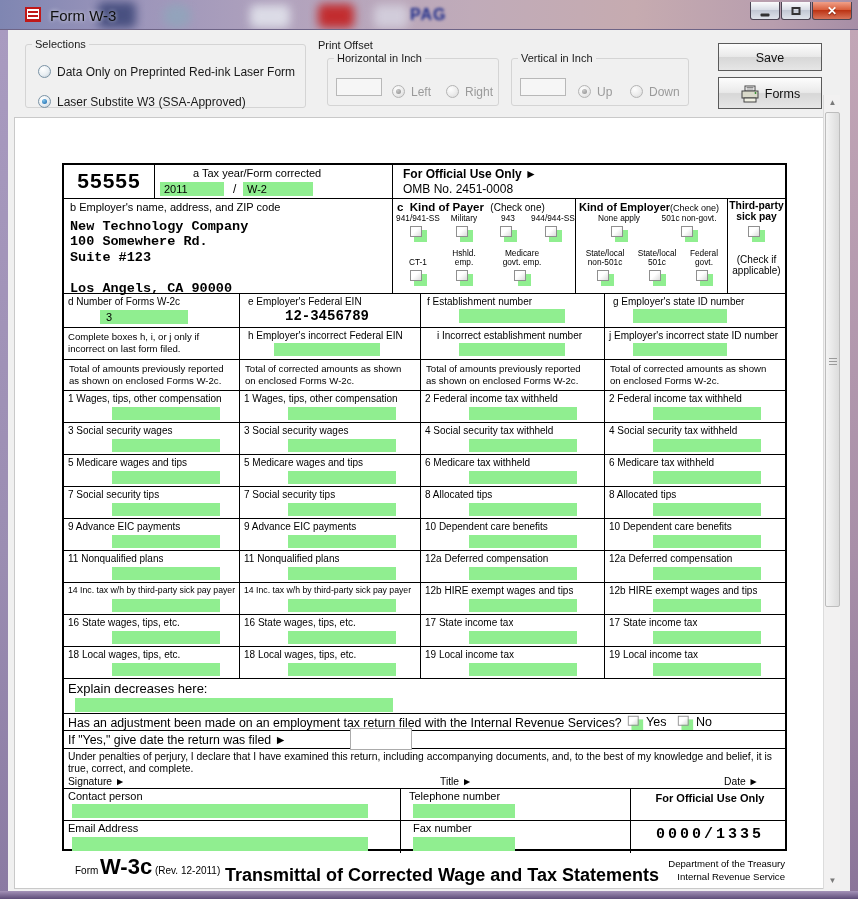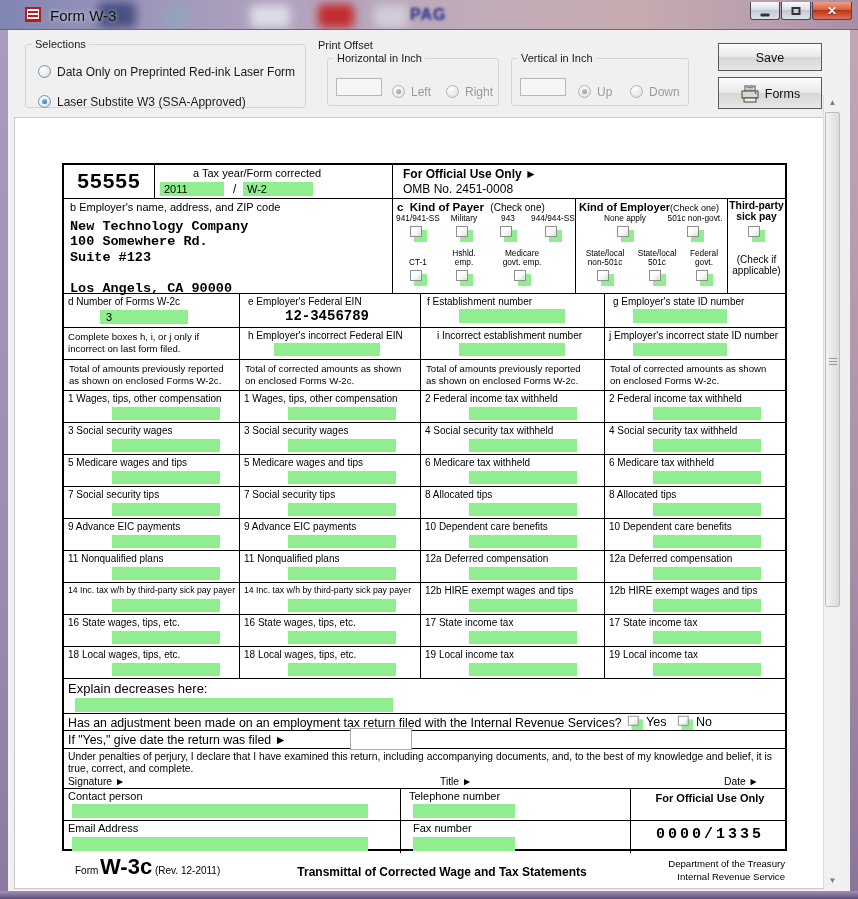--- a/index.html
+++ b/index.html
@@ -218,21 +218,21 @@
         <div class="cb-rowflex" id="payer-row2" style="left:2px;top:50px;">
             <div class="cb-item" style="width: 46px;"><div>CT-1</div><span class="cb" style="margin-top: 3px;"><i class="gsq"></i><b class="wsq"></b></span></div>
             <div class="cb-item" style="width: 46px;"><div>Hshld.
 emp.</div><span class="cb" style="margin-top: 3px;"><i class="gsq"></i><b class="wsq"></b></span></div>
             <div class="cb-item" style="width: 70px;"><div>Medicare
 govt. emp.</div><span class="cb" style="margin-top: 3px;"><i class="gsq"></i><b class="wsq"></b></span></div>
           </div>
       </div>
       <div class="cell bl" style="left:511px;width:152px;">
         <span class="flabel" style="left:3px;top:2px;font-size:11px;"><b>Kind of Employer</b><span style="font-size:9px;">(Check one)</span></span>
-        <div class="cb-rowflex" id="employer-row1" style="left:18px;top:15px;justify-content:flex-end;">
+        <div class="cb-rowflex" id="employer-row1" style="left:12px;top:15px;justify-content:flex-end;">
             <div class="cb-item" style="width: 62px;"><div>None apply</div><span class="cb" style="margin-top: 3px;"><i class="gsq"></i><b class="wsq"></b></span></div>
             <div class="cb-item" style="width: 78px;"><div>501c non-govt.</div><span class="cb" style="margin-top: 3px;"><i class="gsq"></i><b class="wsq"></b></span></div>
           </div>
         <div class="cb-rowflex" id="employer-row2" style="left:2px;top:50px;">
             <div class="cb-item" style="width: 54px;"><div>State/local
 non-501c</div><span class="cb" style="margin-top: 3px;"><i class="gsq"></i><b class="wsq"></b></span></div>
             <div class="cb-item" style="width: 50px;"><div>State/local
 501c</div><span class="cb" style="margin-top: 3px;"><i class="gsq"></i><b class="wsq"></b></span></div>
             <div class="cb-item" style="width: 44px;"><div>Federal
 govt.</div><span class="cb" style="margin-top: 3px;"><i class="gsq"></i><b class="wsq"></b></span></div>
@@ -526,20 +526,20 @@
     <div id="official-span">
       <div style="position:absolute;left:0;top:4px;width:100%;text-align:center;font-size:11px;font-weight:bold;">For Official Use Only</div>
       <div class="mono" style="position:absolute;left:0;top:38px;width:100%;text-align:center;font-size:15px;letter-spacing:3px;">0000/1335</div>
     </div>
   </div>
 
   <div id="footer">
     <span style="position:absolute;left:13px;top:12px;font-size:10px;">Form</span>
     <span style="position:absolute;left:38px;top:1px;font-size:22px;font-weight:bold;">W-3c</span>
     <span style="position:absolute;left:93px;top:12px;font-size:10px;">(Rev. 12-2011)</span>
-    <span style="position:absolute;left:160px;top:12px;width:440px;text-align:center;font-size:12px;font-weight:bold;">Transmittal of Corrected Wage and Tax Statements</span>
+    <span style="position:absolute;left:160px;top:12px;width:440px;text-align:center;font-size:18px;font-weight:bold;">Transmittal of Corrected Wage and Tax Statements</span>
     <span style="position:absolute;right:2px;top:5px;text-align:right;font-size:9.6px;line-height:12.5px;">
       <span>Department of the Treasury</span><br>
       <span>Internal Revenue Service</span>
     </span>
   </div>
 
 </div>
 
 </body></html>

